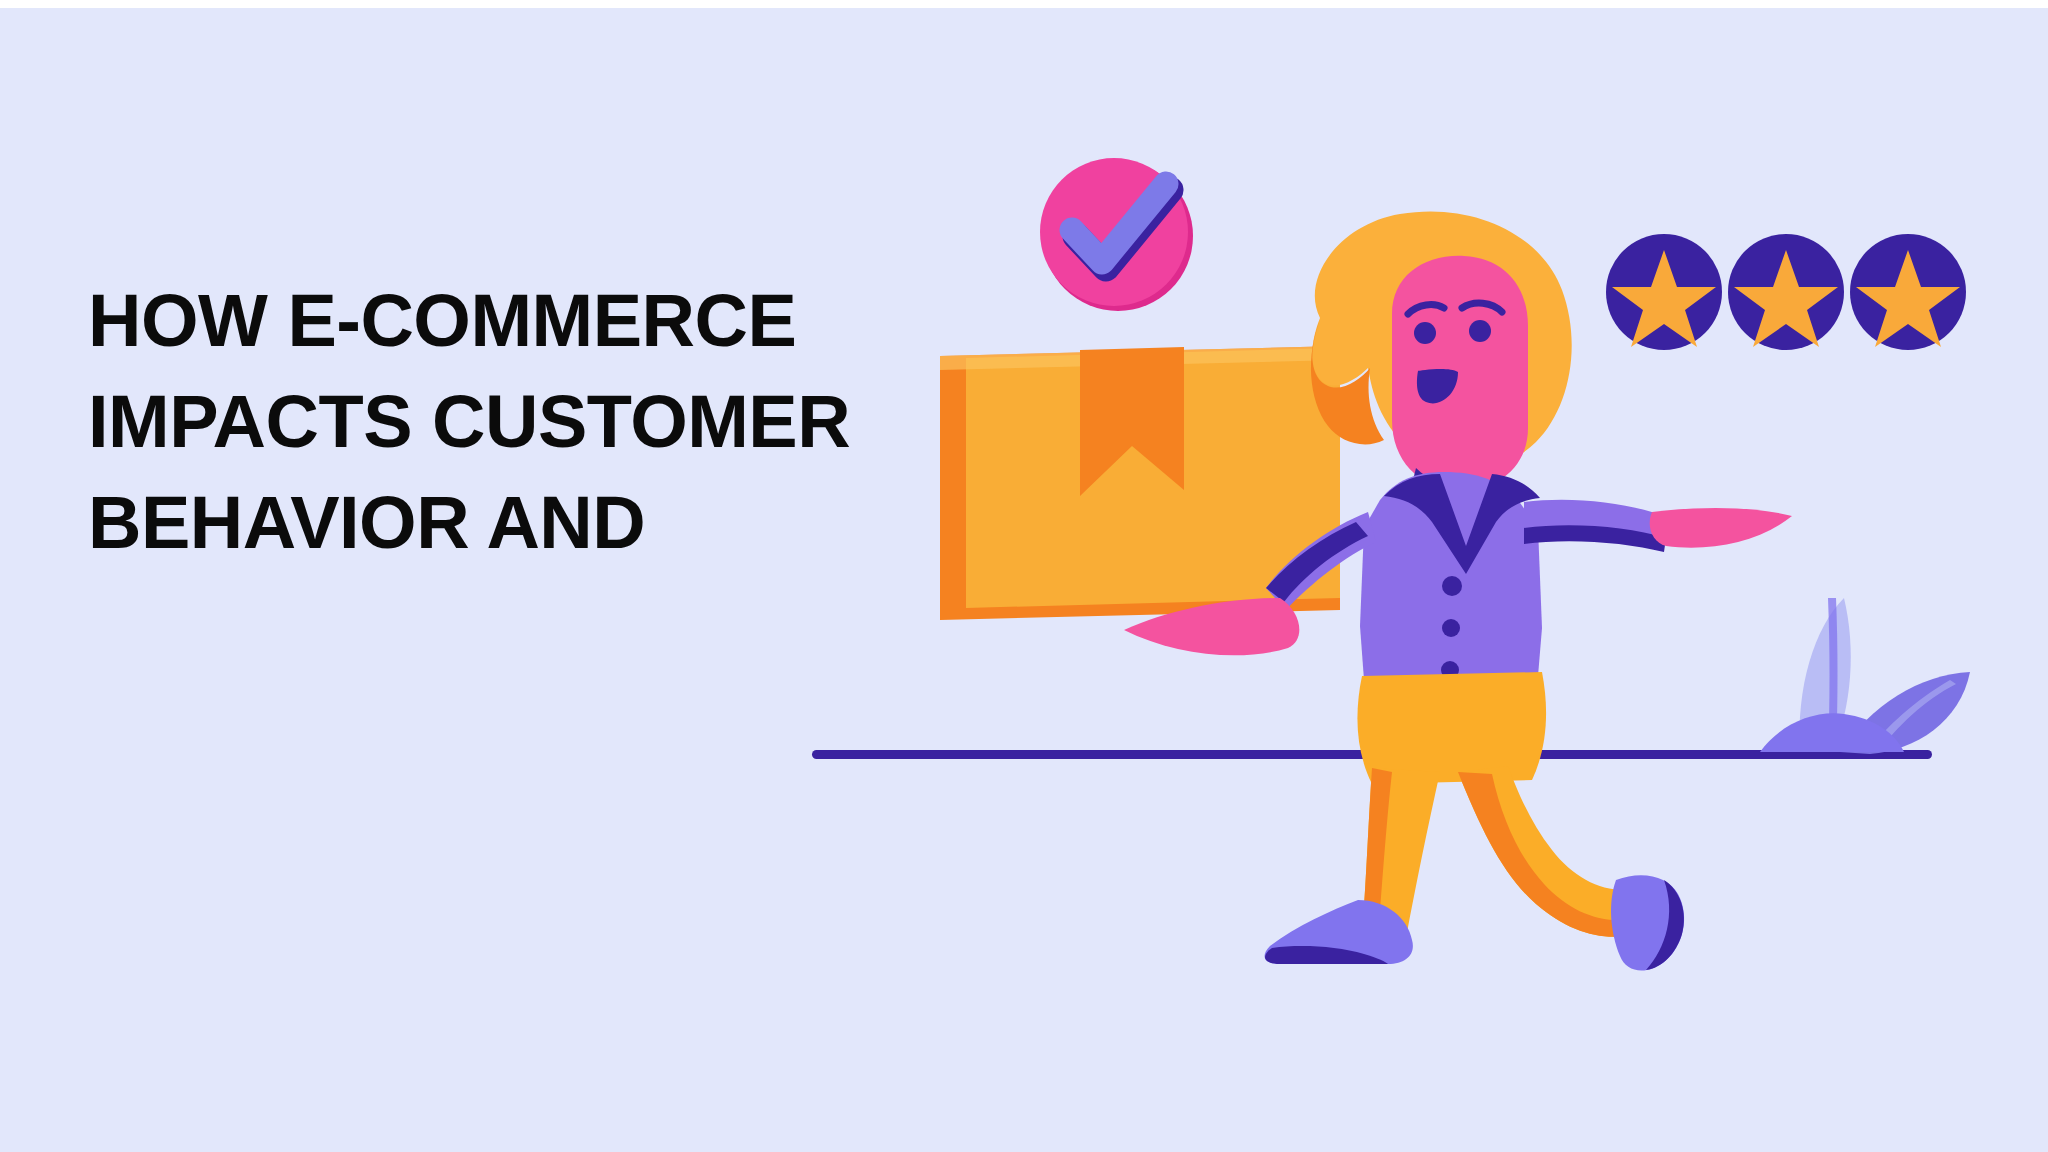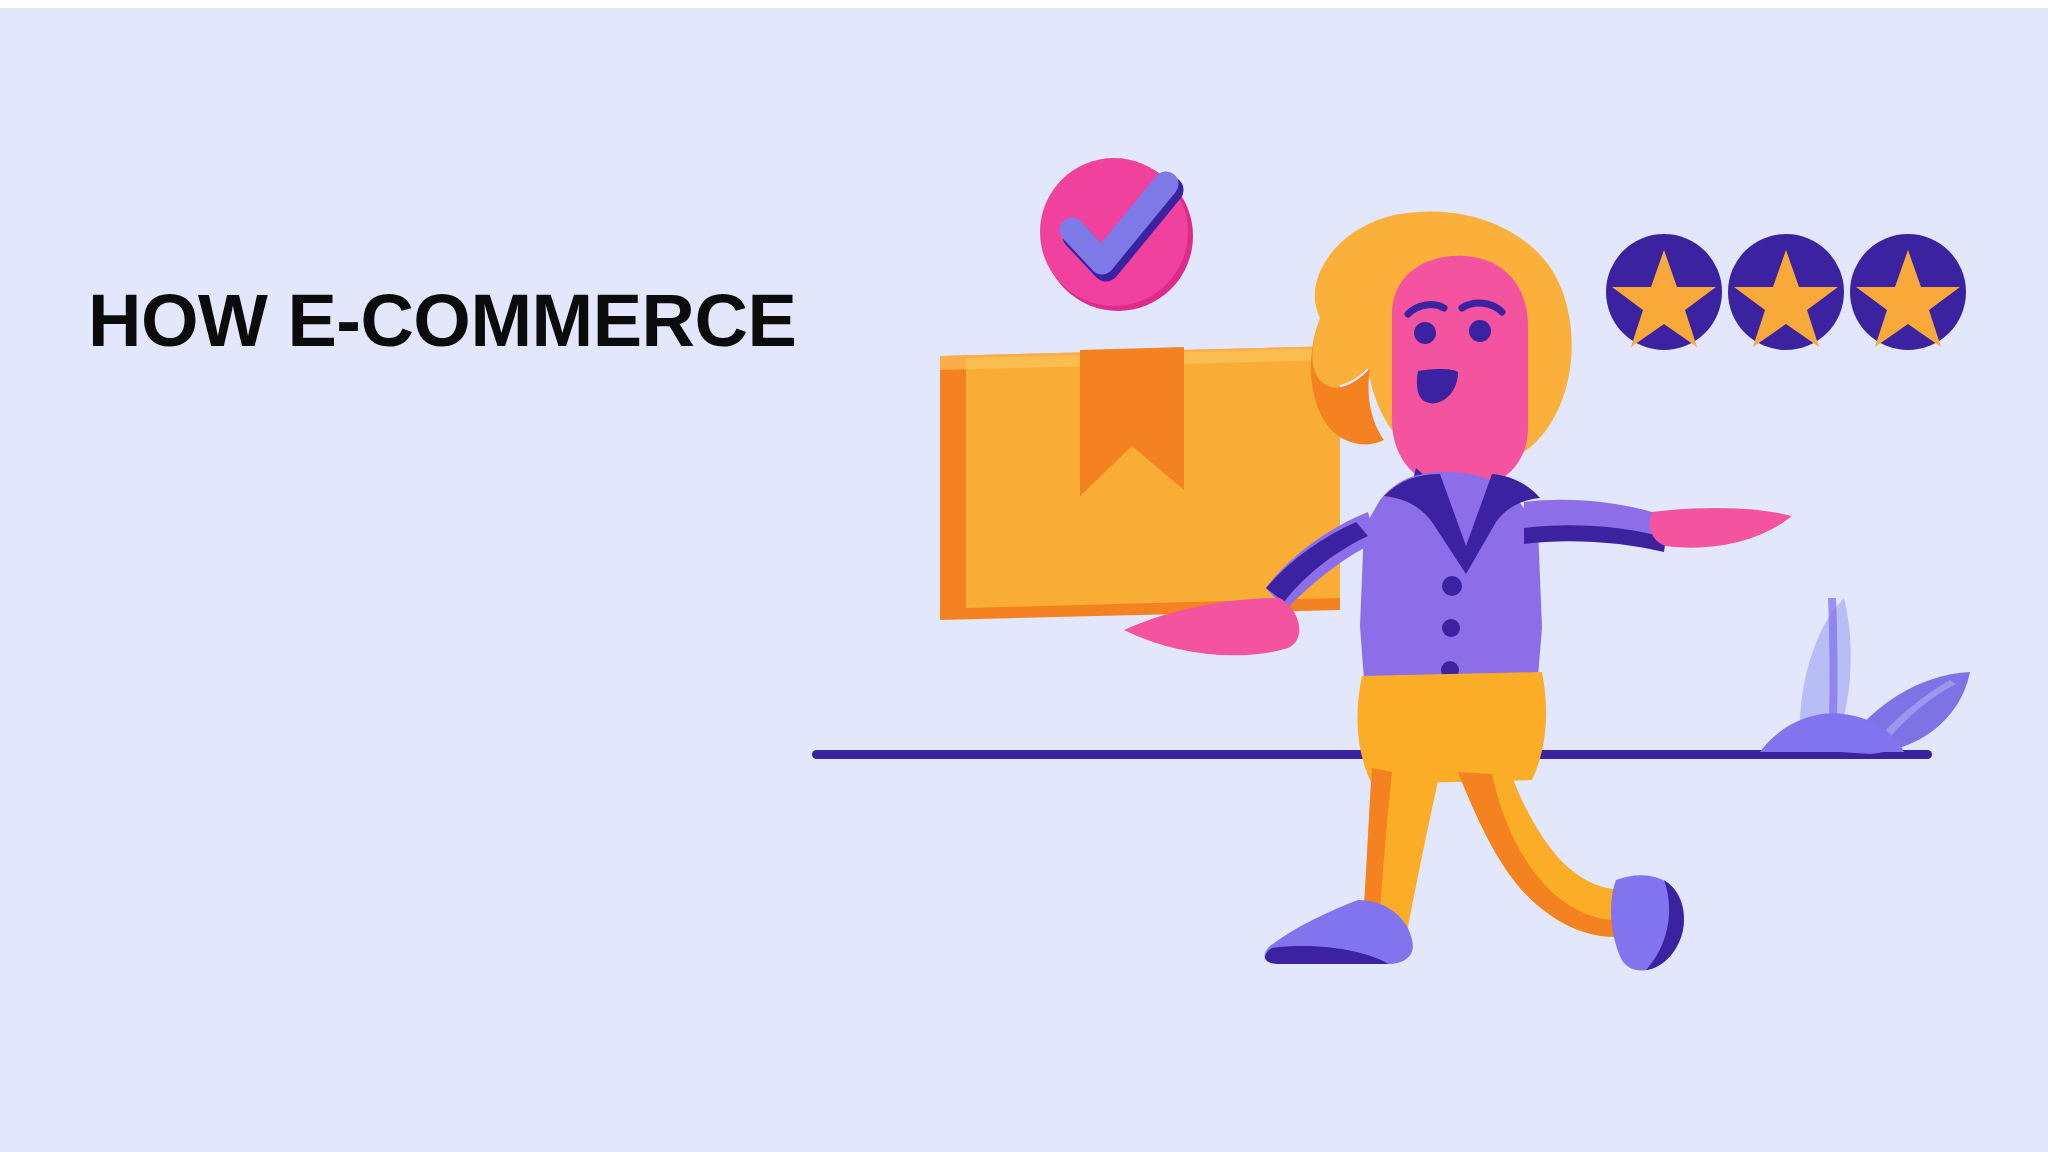--- a/index.html
+++ b/index.html
@@ -51,20 +51,22 @@
     height: 100%;
   }
 </style>
 </head>
 <body>
 
 <div id="banner" style="background: rgb(226, 231, 251); margin-top: 8px;">
 
   <div id="headline" style="color: rgb(11, 11, 11);">
     <span class="hl-line">HOW E-COMMERCE</span>
+    <span class="hl-line">IMPACTS CUSTOMER</span>
+    <span class="hl-line">BEHAVIOR AND</span>
   </div>
 
   <div id="illustration">
     <svg viewBox="0 0 1268 1032" xmlns="http://www.w3.org/2000/svg">
 
       <rect x="32" y="622" width="1120" height="9" rx="4.5" fill="#3a22a0"></rect>
 
       <g>
         <path d="M620 624 C 616 560, 634 500, 664 470 C 676 520, 672 580, 652 624 Z" transform="translate(400,0)" fill="#b9bdf5"></path>
         <path d="M660 624 C 690 578, 740 546, 790 544 C 780 594, 736 622, 690 626 Z" transform="translate(400,0)" fill="#7d73e5"></path>

